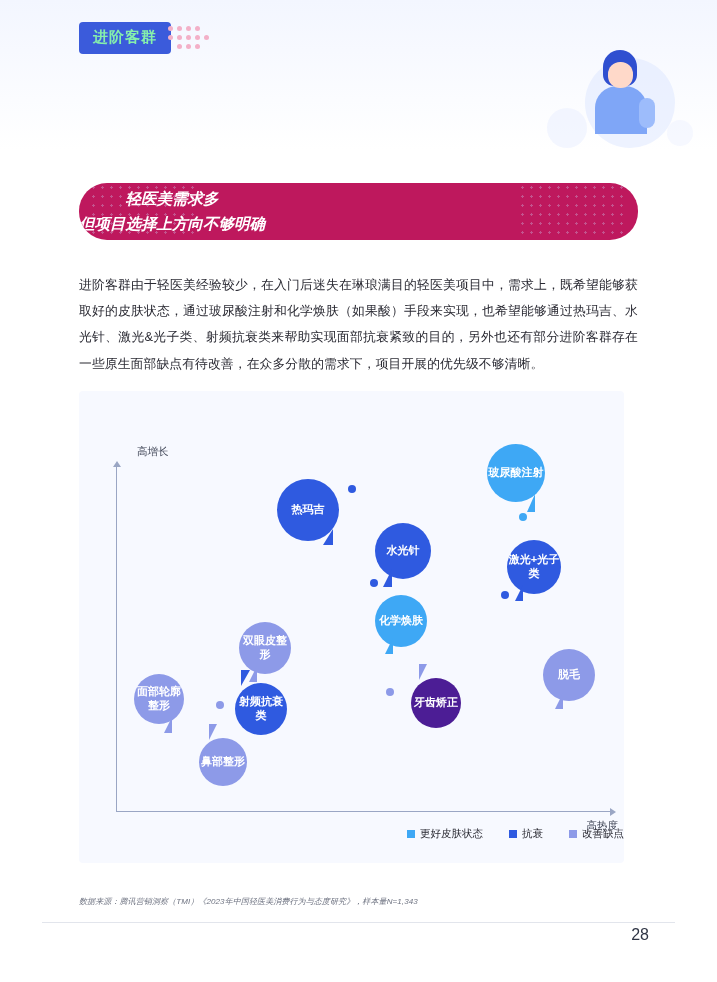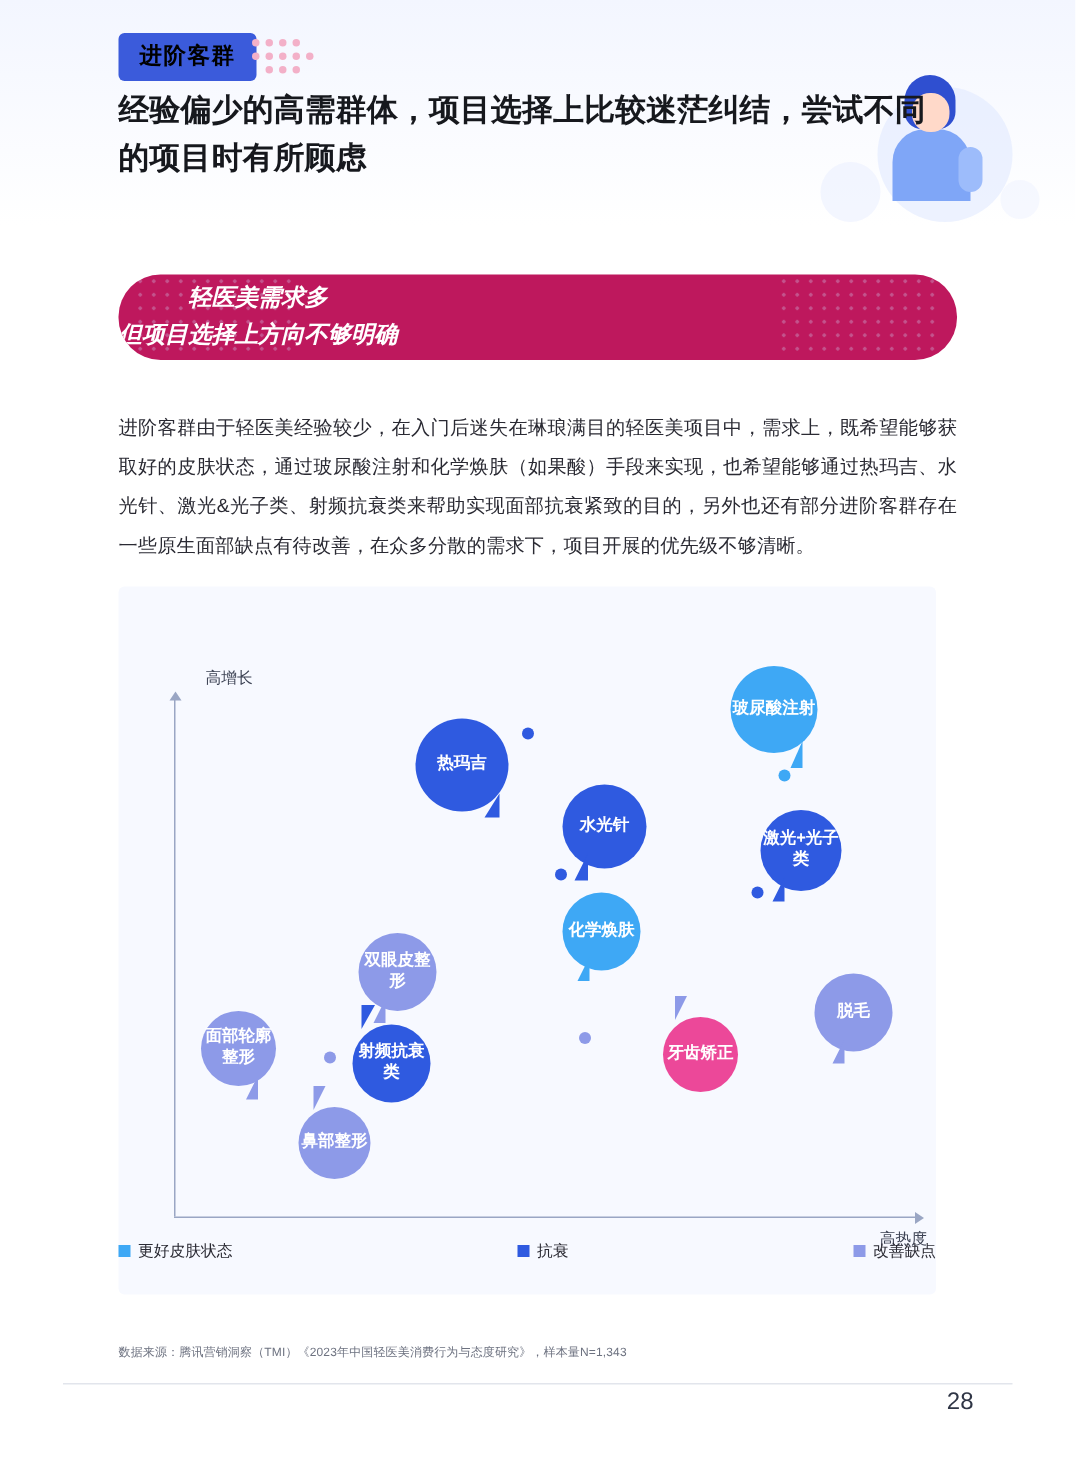--- a/index.html
+++ b/index.html
@@ -35,21 +35,21 @@
   }
   .blob1 { width: 90px; height: 90px; right: 42px; top: 58px; background: #dfe7ff; }
   .blob2 { width: 40px; height: 40px; right: 130px; top: 108px; background: #e9eeff; }
   .blob3 { width: 26px; height: 26px; right: 24px; top: 120px; background: #eef2ff; }
 
   .tag-chip {
     position: absolute;
     left: 79px;
     top: 22px;
     background: #3b5bdb;
-    color: #000000;
+    color: #86efac;
     font-size: 15px;
     font-weight: bold;
     padding: 6px 14px 7px;
     border-radius: 4px;
     letter-spacing: 1px;
   }
   .tag-dots {
     position: absolute;
     left: 168px;
     top: 24px;
@@ -229,36 +229,37 @@
   .dot {
     position: absolute;
     border-radius: 50%;
   }
 
   .legend {
     position: absolute;
     left: 0; right: 0;
     top: 436px;
     display: flex;
-    justify-content: space-between;
+    justify-content: flex-end;
     gap: 26px;
     font-size: 10.5px;
     color: #2a2a33;
   }
   .legend .item { display: flex; align-items: center; gap: 5px; }
   .legend .sw { width: 8px; height: 8px; display: inline-block; }
 
   
   .source {
     position: absolute;
     left: 79px;
     top: 896px;
     font-size: 8px;
     color: #6d7280;
     letter-spacing: .1px;
+    font-style: italic;
   }
   .foot-rule {
     position: absolute;
     left: 42px;
     right: 42px;
     top: 922px;
     height: 1px;
     background: #e2e5ec;
   }
   .foot-left {
@@ -311,21 +312,20 @@
       <i style="left:9px;top:11px"></i>
       <i style="left:18px;top:11px"></i>
       <i style="left:27px;top:11px"></i>
       <i style="left:36px;top:11px"></i>
     <i style="left:9px;top:20px"></i>
       <i style="left:18px;top:20px"></i>
       <i style="left:27px;top:20px"></i>
   </div>
 
 
-  <h1 class="title">经验偏少的高需群体，项目选择上比较迷茫纠结，尝试不同的项目时有所顾虑</h1>
 
   <div class="banner">
     <div class="banner-grid left"></div>
     <div class="banner-grid right"></div>
     <div class="banner-text">
       <span>轻医美需求多</span><br>
       <span>但项目选择上方向不够明确</span>
     </div>
   </div>
 
@@ -370,21 +370,21 @@
     <div class="bubble" style="left:160px;top:231px;width:52px;height:52px;background:#8d9ae8;">
       <span>双眼皮整形</span>
       <span class="tail" style="border-width:0 0 16px 8px;border-color:transparent transparent #8d9ae8 transparent;left:10px;top:44px;"></span>
     </div>
 
     <div class="bubble" style="left:464px;top:258px;width:52px;height:52px;background:#8d9ae8;">
       <span>脱毛</span>
       <span class="tail" style="border-width:0 0 16px 8px;border-color:transparent transparent #8d9ae8 transparent;left:12px;top:44px;"></span>
     </div>
 
-    <div class="bubble" style="left:332px;top:287px;width:50px;height:50px;background:#ec4899;margin-left:31px;">
+    <div class="bubble" style="left:332px;top:287px;width:50px;height:50px;background:#4c1d95;">
       <span>牙齿矫正</span>
       <span class="tail" style="border-width:0 0 16px 8px;border-color:transparent transparent #8d9ae8 transparent;left:8px;top:-14px;transform:rotate(180deg);"></span>
     </div>
 
     <div class="bubble" style="left:156px;top:292px;width:52px;height:52px;background:#2f5ae0;">
       <span>射频抗衰类</span>
       <span class="tail" style="border-width:0 0 16px 9px;border-color:transparent transparent #2f5ae0 transparent;left:6px;top:-13px;transform:rotate(180deg);"></span>
     </div>
     <div class="dot" style="left:137px;top:310px;width:8px;height:8px;background:#8d9ae8;"></div>
 

